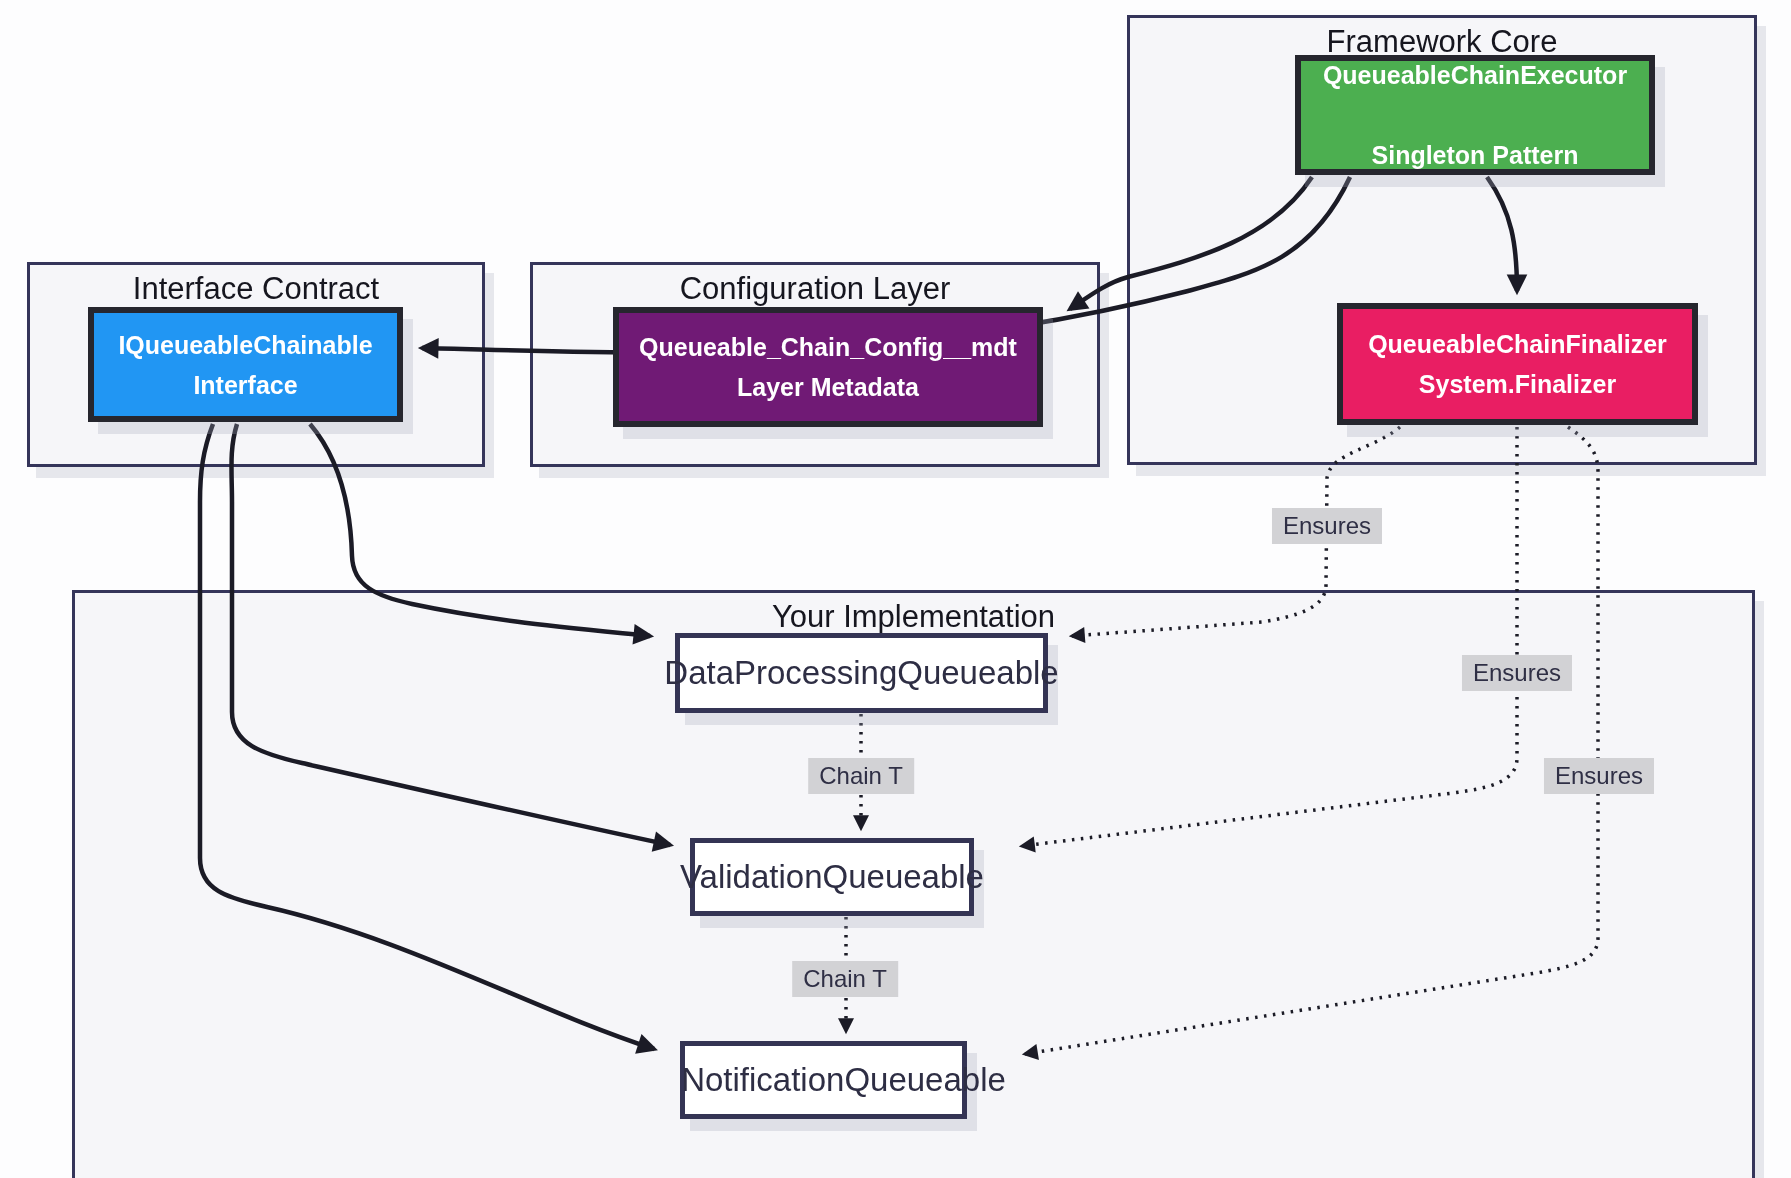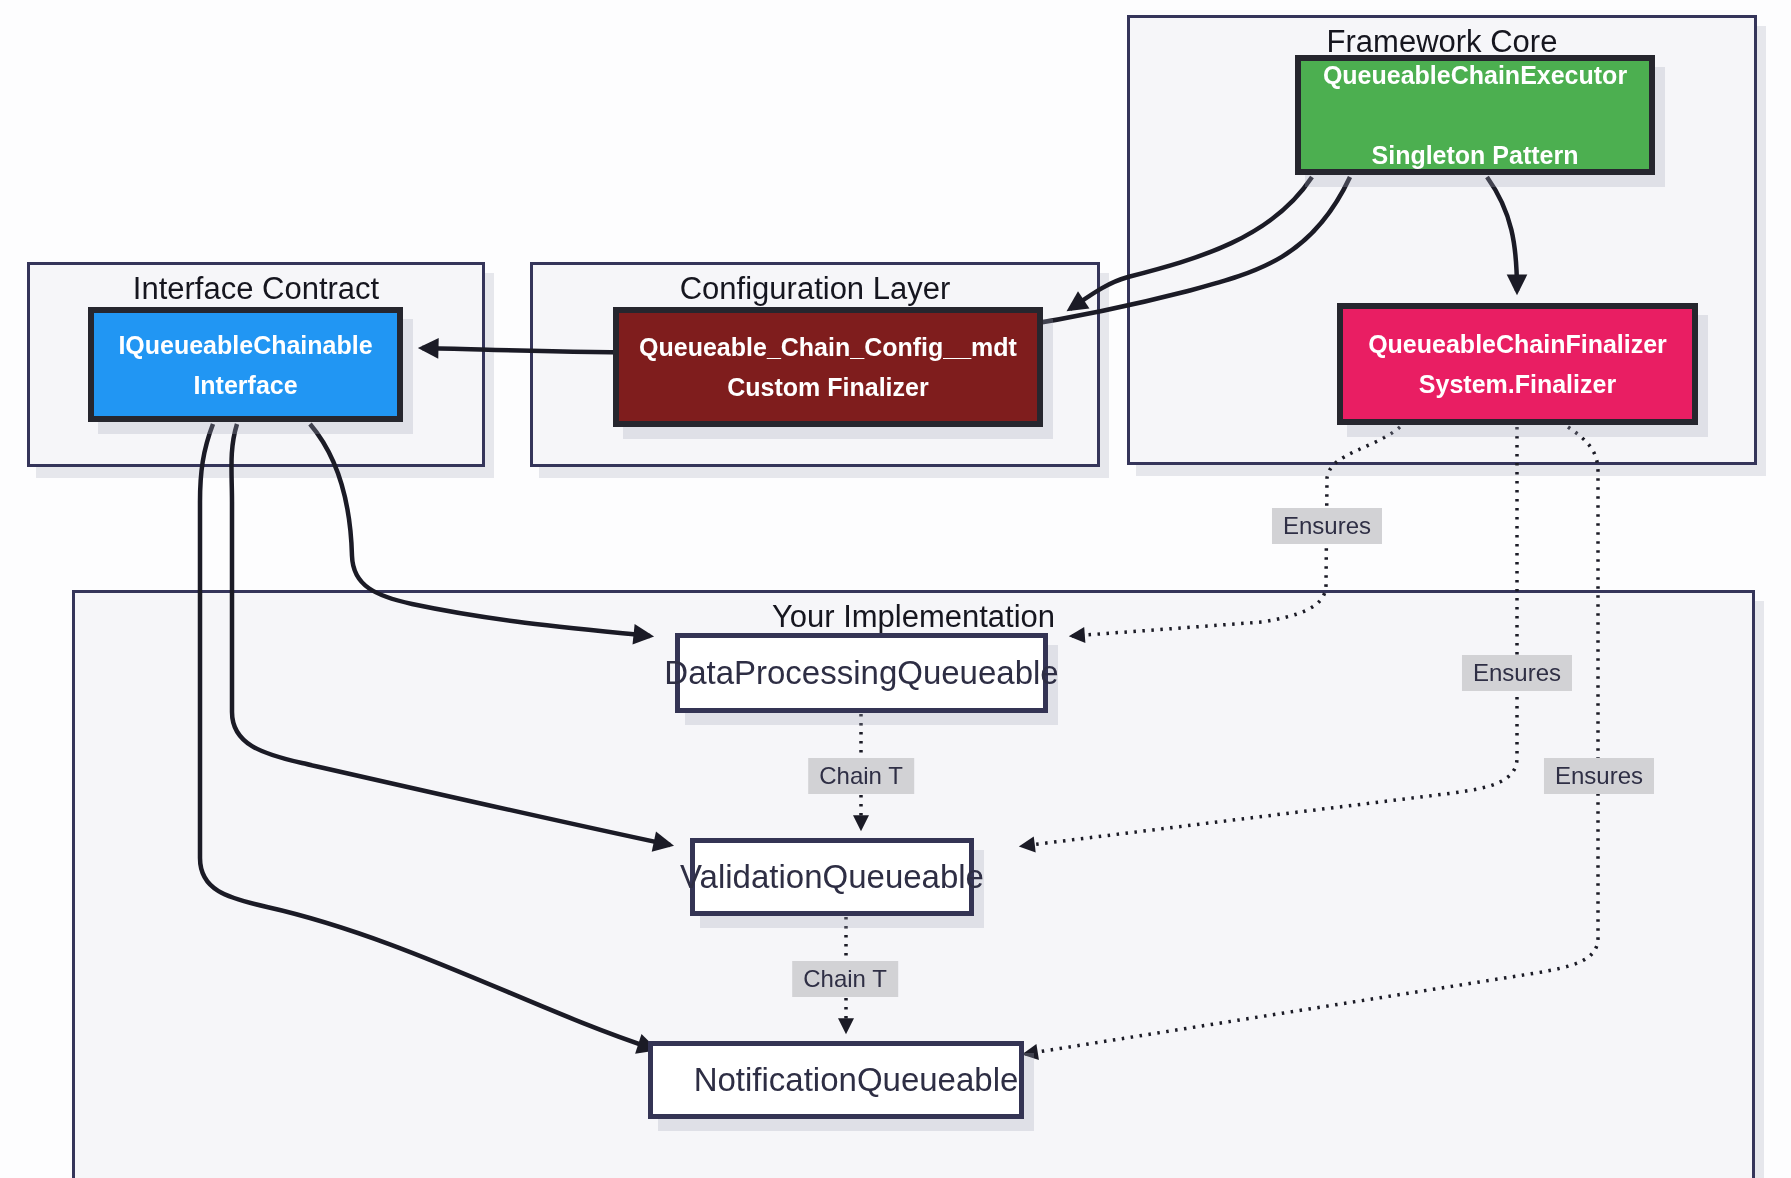--- a/index.html
+++ b/index.html
@@ -31,24 +31,24 @@
     position:absolute;z-index:4;display:flex;flex-direction:column;
     align-items:center;justify-content:center;text-align:center;
     box-sizing:border-box;box-shadow:10px 12px 0 rgba(165,168,185,.28);
   }
   .node .l1,.node .l2{display:block;line-height:40px;}
   .node.colored{border:6px solid #26262e;color:#fff;font-weight:bold;font-size:25px;}
   .node.plain{border:5px solid #343454;background:#fff;color:#2e2e44;font-size:33px;}
   #n-executor{left:1295px;top:55px;width:360px;height:120px;background:#4caf50;gap:40px;}
   #n-finalizer{left:1337px;top:303px;width:361px;height:122px;background:#e91e63;}
   #n-interface{left:88px;top:307px;width:315px;height:115px;background:#2196f3;}
-  #n-config{left:613px;top:307px;width:430px;height:120px;background:#7f1d1d;}
+  #n-config{left:613px;top:307px;width:430px;height:120px;background:#701a75;}
   #n-data{left:675px;top:633px;width:373px;height:80px;}
   #n-validation{left:690px;top:838px;width:284px;height:78px;}
-  #n-notification{left:648px;top:1041px;width:376px;height:78px;padding-left:40px;}
+  #n-notification{left:680px;top:1041px;width:287px;height:78px;padding-left:40px;}
 
   
   .edge-label{
     position:absolute;z-index:5;transform:translate(-50%,-50%);
     background:#d2d2d5;color:#2f2f45;font-size:24px;line-height:28px;
     padding:4px 11px;white-space:nowrap;
   }
   #el-ensures1{left:1327px;top:526px;}
   #el-ensures2{left:1517px;top:673px;}
   #el-ensures3{left:1599px;top:776px;}
@@ -101,21 +101,21 @@
   <div class="node colored" id="n-interface">
     <span class="l1">IQueueableChainable</span>
     <span class="l2">Interface</span>
   </div>
   <div class="node colored" id="n-finalizer">
     <span class="l1">QueueableChainFinalizer</span>
     <span class="l2">System.Finalizer</span>
   </div>
   <div class="node colored" id="n-config">
     <span class="l1">Queueable_Chain_Config__mdt</span>
-    <span class="l2">Custom Finalizer</span>
+    <span class="l2">Layer Metadata</span>
   </div>
   <div class="node plain" id="n-data">
     <span class="l1">DataProcessingQueueable</span>
   </div>
   <div class="node plain" id="n-validation">
     <span class="l1">ValidationQueueable</span>
   </div>
   <div class="node plain" id="n-notification">
     <span class="l1">NotificationQueueable</span>
   </div>

